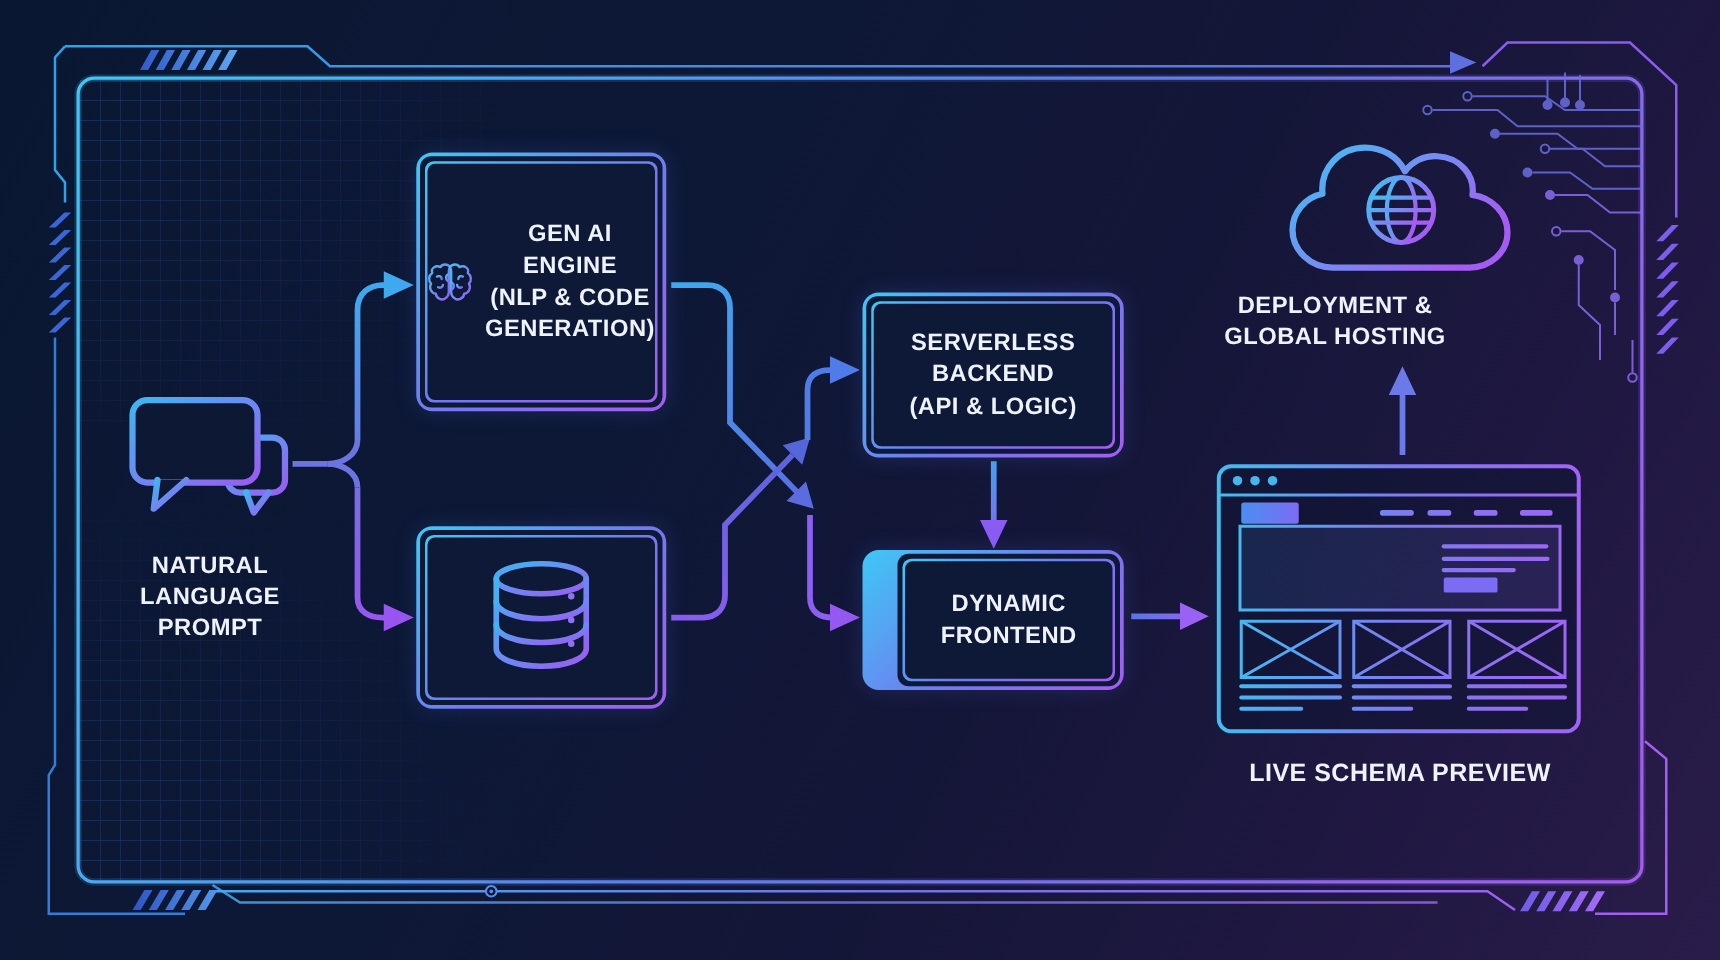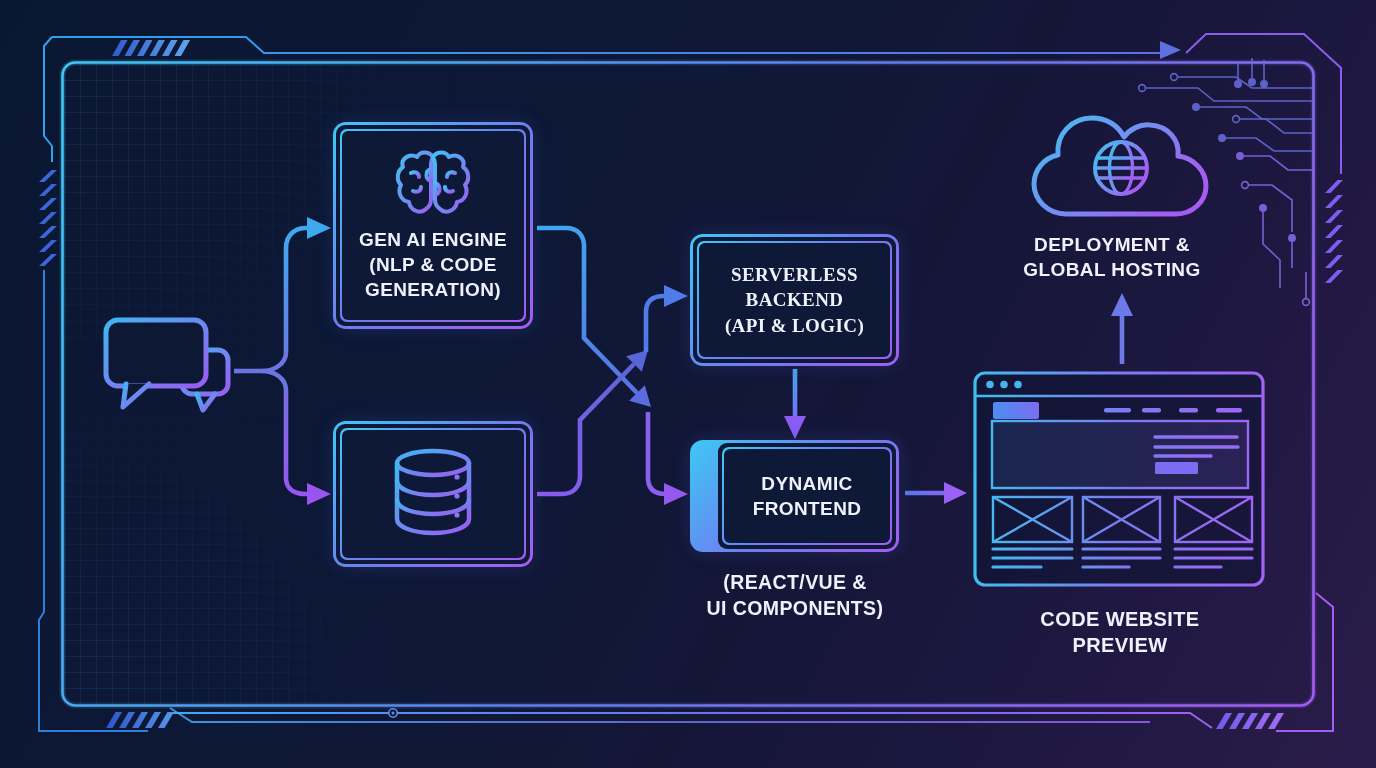--- a/index.html
+++ b/index.html
@@ -14,21 +14,21 @@
   
   .node-box {
     position:absolute; border-radius:13px; padding:3px; box-sizing:border-box;
     background: linear-gradient(135deg, #3ec8f5 0%, #6f7cf0 52%, #a55cf2 100%);
     box-shadow: 0 0 18px rgba(90,120,240,0.18);
   }
   .b2 { height:100%; box-sizing:border-box; padding:4px; background:#0e1937; border-radius:9px; }
   .b3 { height:100%; box-sizing:border-box; padding:2px; border-radius:7px;
         background: linear-gradient(135deg, #3ec8f5 0%, #6f7cf0 52%, #a55cf2 100%); }
   .b4 { height:100%; box-sizing:border-box; background:#0e1937; border-radius:6px;
-        display:flex; flex-direction:column; align-items:center; justify-content:center; gap:10px; }
+        display:flex; flex-direction:row; align-items:center; justify-content:center; gap:10px; }
 
   .lbl {
     position:absolute; color:#eef2fb; font-weight:600; text-align:center;
     white-space:pre-line; letter-spacing:0.4px; line-height:1.32; font-size:19px;
   }
   .boxlbl {
     color:#eef2fb; font-weight:600; text-align:center; white-space:pre-line;
     letter-spacing:0.4px; line-height:1.33; font-size:19px;
   }
 </style>
@@ -321,21 +321,21 @@
           <circle cx="66" cy="30" r="2.6"></circle>
                 <circle cx="66" cy="49" r="2.6"></circle>
                 <circle cx="66" cy="68" r="2.6"></circle>
         </g>
       </svg>
     </div>
         </div>
       </div>
   </div>
 
-  <div class="node-box" style="left:690px; top:234px; width:209px; height:132px;font-family:Liberation Serif, serif;">
+  <div class="node-box" style="left:690px; top:234px; width:209px; height:132px;">
     <div class="b2">
         <div class="b3">
           <div class="b4">
       <div class="boxlbl">SERVERLESS
 BACKEND
 (API &amp; LOGIC)</div>
     </div>
         </div>
       </div>
   </div>
@@ -419,23 +419,24 @@
       </linearGradient>
     </defs>
     <g fill="none" stroke="url(#gCloud)" stroke-linecap="round" stroke-linejoin="round">
       <path stroke-width="5" d="M44,110 C26,110 12,96 12,80 C12,66 22,54 36,51 C34,30 50,14 70,14 C84,14 96,21 102,33 C108,25 118,20 128,21 C146,22 158,36 156,52 C172,54 184,67 184,82 C184,98 170,110 154,110 Z"></path>
       <circle cx="99" cy="64" r="26" stroke-width="4"></circle>
       <ellipse cx="99" cy="64" rx="11.5" ry="26" stroke-width="3.4"></ellipse>
       <path stroke-width="3.4" d="M76,54 H122 M74,64 H124 M76,74 H122"></path>
     </g>
   </svg>
 
-
-
-  <div class="lbl" style="left:675px; top:570px; width:240px; font-size:19.5px;">(REACT/VUE &amp;
-UI COMPONENTS)</div>
-
-  <div class="lbl" style="left:995px; top:606px; width:250px; font-size:20px;">CODE WEBSITE PREVIEW</div>
-
-  <div class="lbl" style="left:992px; top:232px; width:240px;">DEPLOYMENT &amp;
+  <div class="lbl" style="left:68px; top:440px; width:200px;">NATURAL
+LANGUAGE
+PROMPT</div>
+
+
+
+  <div class="lbl" style="left:995px; top:606px; width:250px; font-size:20px;">LIVE SCHEMA PREVIEW</div>
+
+  <div class="lbl" style="left:948px; top:232px; width:240px;">DEPLOYMENT &amp;
 GLOBAL HOSTING</div>
 
 </div>
 
 </body></html>

